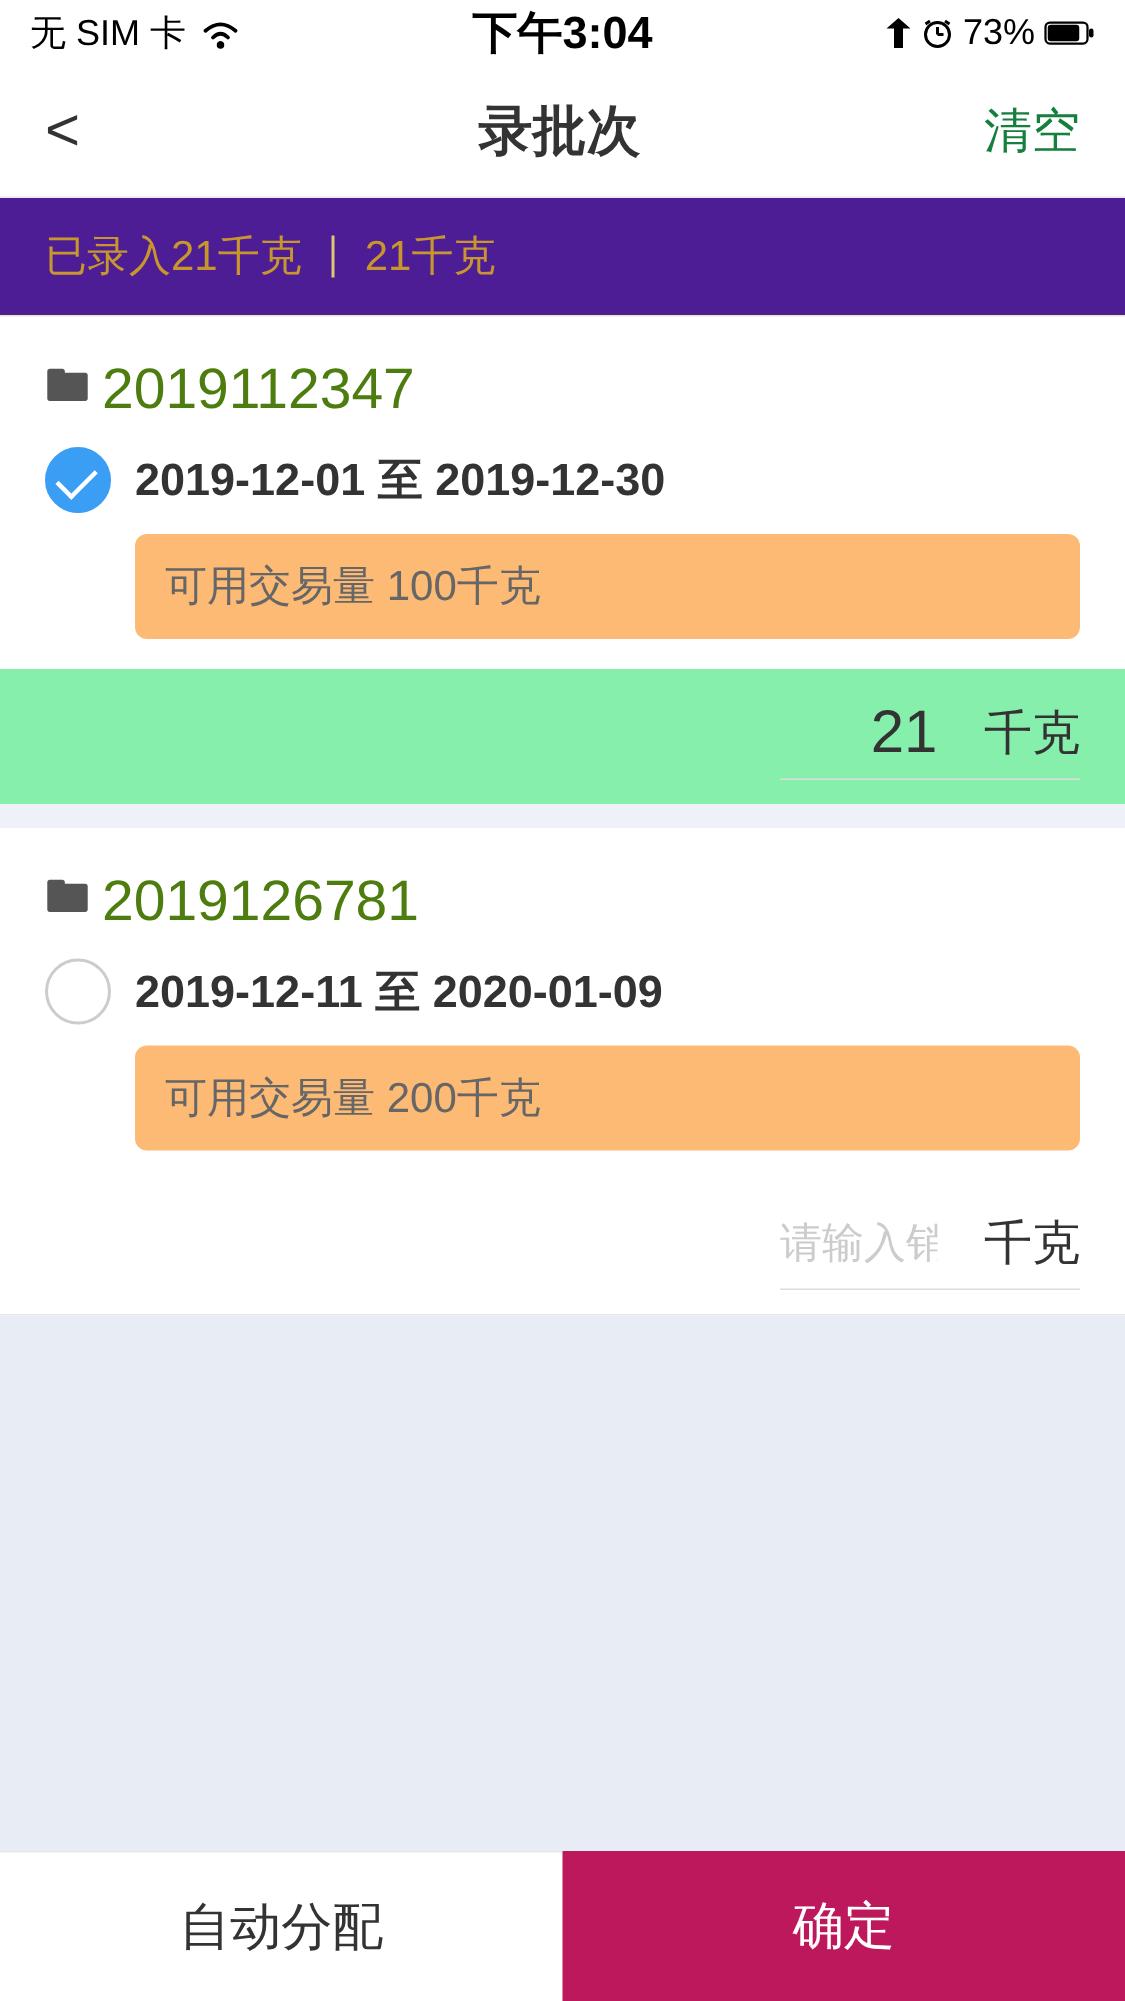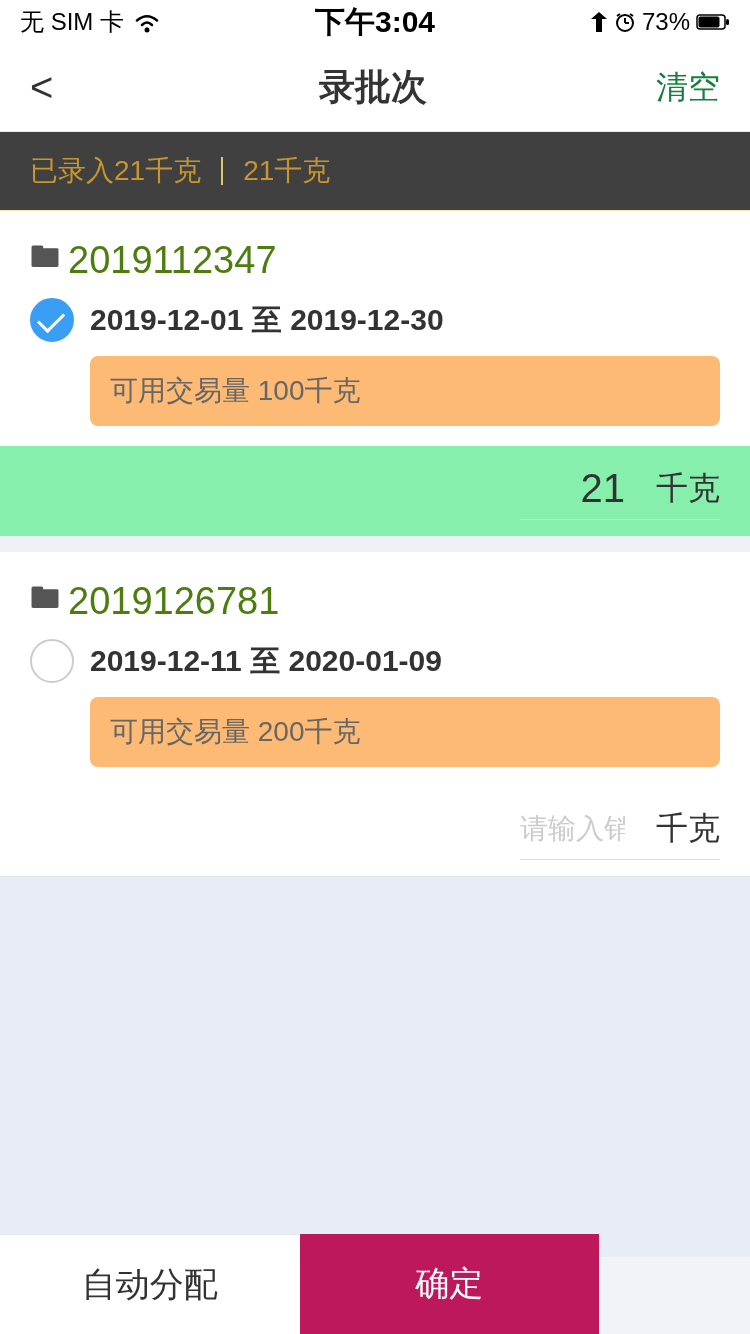--- a/index.html
+++ b/index.html
@@ -68,21 +68,21 @@
       font-family: Liberation Mono, monospace;
     }
     .nav-clear {
       font-size: 32px;
       color: #15803d;
       cursor: pointer;
     }
 
     
     .info-banner {
-      background: #404040;
+      background: #4c1d95;
       padding: 20px 30px;
       display: flex;
       align-items: center;
       gap: 20px;
       border-bottom: 1px solid #f5e6b8;
     }
     .info-label {
       font-size: 28px;
       color: #c8962c;
     }
@@ -227,21 +227,21 @@
     .empty-area {
       background: #e8edf5;
       flex: 1;
       min-height: 380px;
     }
 
     
     .bottom-bar {
       position: fixed;
       bottom: 0;
-      width: 599px;
+      width: 750px;
       height: 100px;
       display: flex;
       background: #fff;
     }
     .btn-auto {
       flex: 1;
       height: 100%;
       background: #fff;
       border: none;
       font-size: 34px;

